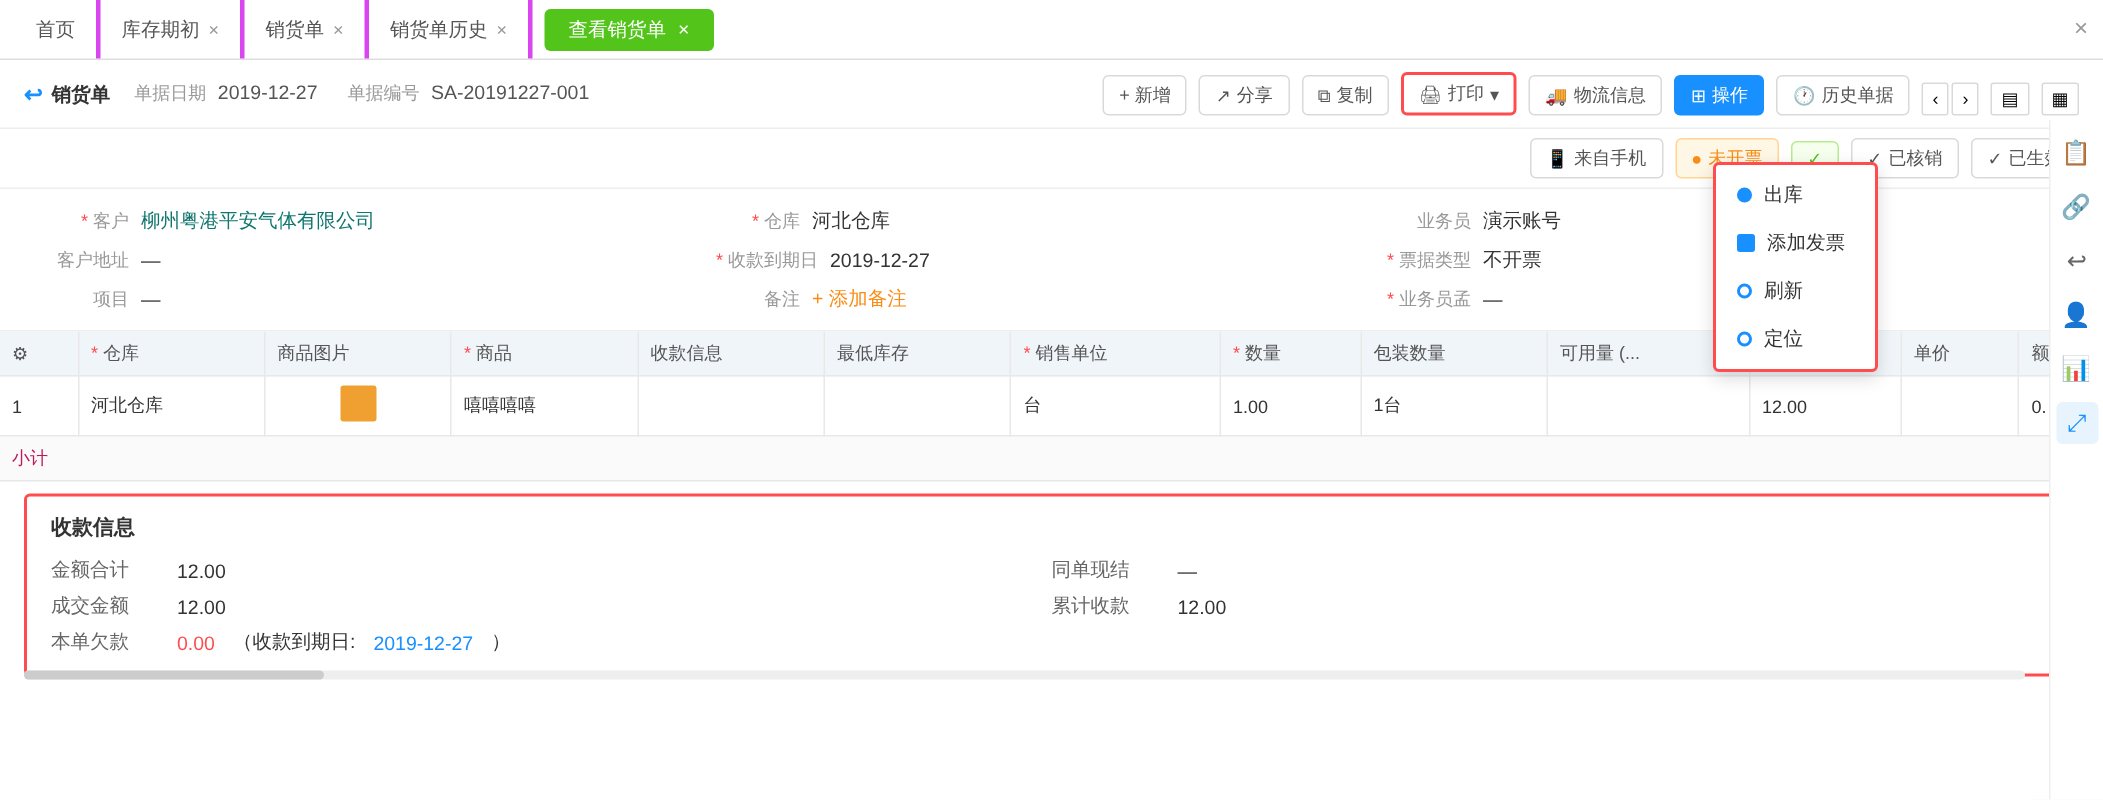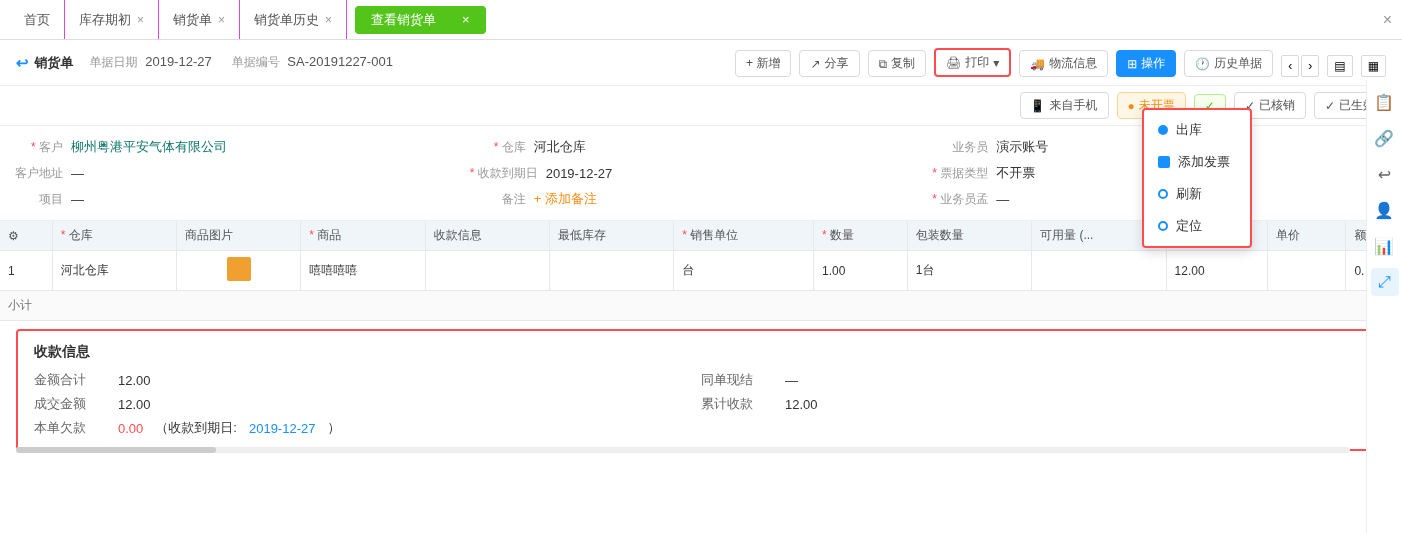--- a/index.html
+++ b/index.html
@@ -5,30 +5,30 @@
     * { box-sizing: border-box; margin: 0; padding: 0; }
     body { font-family: "Microsoft YaHei", "PingFang SC", sans-serif; font-size: 13px; background: #f5f5f5; color: #333; overflow: hidden; }
 
     
     .tab-bar {
       display: flex; align-items: center; background: #fff;
       border-bottom: 1px solid #ddd; padding: 0 10px; height: 40px; position: relative;
     }
     .tab-item {
       display: flex; align-items: center; padding: 0 14px; height: 100%;
-      cursor: pointer; font-size: 13px; color: #555; border-right: 1px solid #d946ef;
+      cursor: pointer; font-size: 13px; color: #555; border-right: 3px solid #d946ef;
       white-space: nowrap;
     }
     .tab-item .tab-close {
       margin-left: 6px; color: #999; font-size: 12px; cursor: pointer;
     }
     .tab-btn-active {
       background: #52c41a; color: #fff; border: none; padding: 5px 16px;
       border-radius: 4px; cursor: pointer; font-size: 13px; margin-left: 8px;
-      display: flex; align-items: center; gap: 20px;
+      display: flex; align-items: center; gap: 2px;
     }
     .tab-btn-active .tab-close { color: #fff; margin-left: 6px; }
     .tab-bar-right { margin-left: auto; color: #999; cursor: pointer; font-size: 16px; }
 
     
     .main-content { background: #fff; height: calc(533px - 40px); overflow: hidden; position: relative; }
 
     
     .doc-header {
       display: flex; align-items: center; padding: 8px 16px; border-bottom: 1px solid #eee;
@@ -59,41 +59,41 @@
     }
     .sub-btn {
       display: flex; align-items: center; gap: 4px; padding: 4px 10px;
       border: 1px solid #d9d9d9; border-radius: 4px; background: #fff;
       cursor: pointer; font-size: 12px; color: #555;
     }
     .badge-orange { background: #fff7e6; border: 1px solid #ffd591; color: #fa8c16; }
     .badge-check { background: #f6ffed; border: 1px solid #b7eb8f; color: #52c41a; }
 
     
-    .form-area { padding: 12px 7px; display: grid; grid-template-columns: 1fr 1fr 1fr; gap: 8px 0; }
+    .form-area { padding: 12px 30px; display: grid; grid-template-columns: 1fr 1fr 1fr; gap: 8px 0; }
     .form-row { display: flex; align-items: center; gap: 8px; }
     .form-label { color: #999; font-size: 12px; min-width: 56px; text-align: right; }
     .form-label.required::before { content: "* "; color: #ff4d4f; }
     .form-value { font-size: 13px; color: #333; }
     .form-value.link { color: #0f766e; cursor: pointer; }
 
     
     .table-section { border-top: 1px solid #eee; }
     .data-table { width: 100%; border-collapse: collapse; font-size: 12px; }
     .data-table th {
       background: #f0f5fa; padding: 6px 8px; text-align: left;
       border-right: 1px solid #e8e8e8; border-bottom: 1px solid #e8e8e8;
       font-weight: normal; color: #555; white-space: nowrap;
     }
     .data-table th.required::before { content: "* "; color: #ff4d4f; }
     .data-table td {
       padding: 6px 8px; border-right: 1px solid #e8e8e8; border-bottom: 1px solid #e8e8e8;
       white-space: nowrap;
     }
-    .data-table tr.subtotal-row td { background: #fafafa; color: #737373; }
+    .data-table tr.subtotal-row td { background: #fafafa; color: #be185d; }
     .gear-cell { text-align: center; color: #666; }
 
     
     .payment-section {
       border: 2px solid #ff4d4f; border-radius: 4px; margin: 8px 16px;
       padding: 12px 16px; background: #fff;
     }
     .payment-title { font-size: 14px; font-weight: bold; margin-bottom: 10px; }
     .payment-grid { display: grid; grid-template-columns: 1fr 1fr; gap: 6px 0; }
     .payment-row { display: flex; align-items: center; gap: 12px; }

